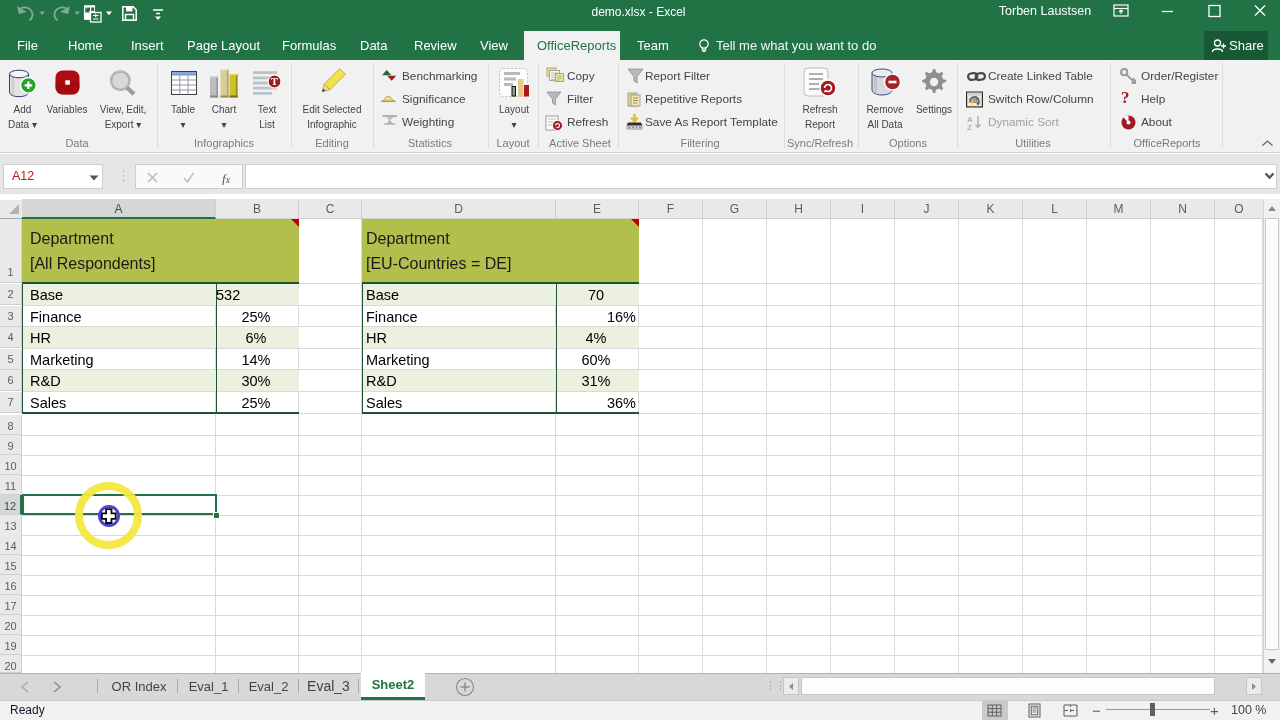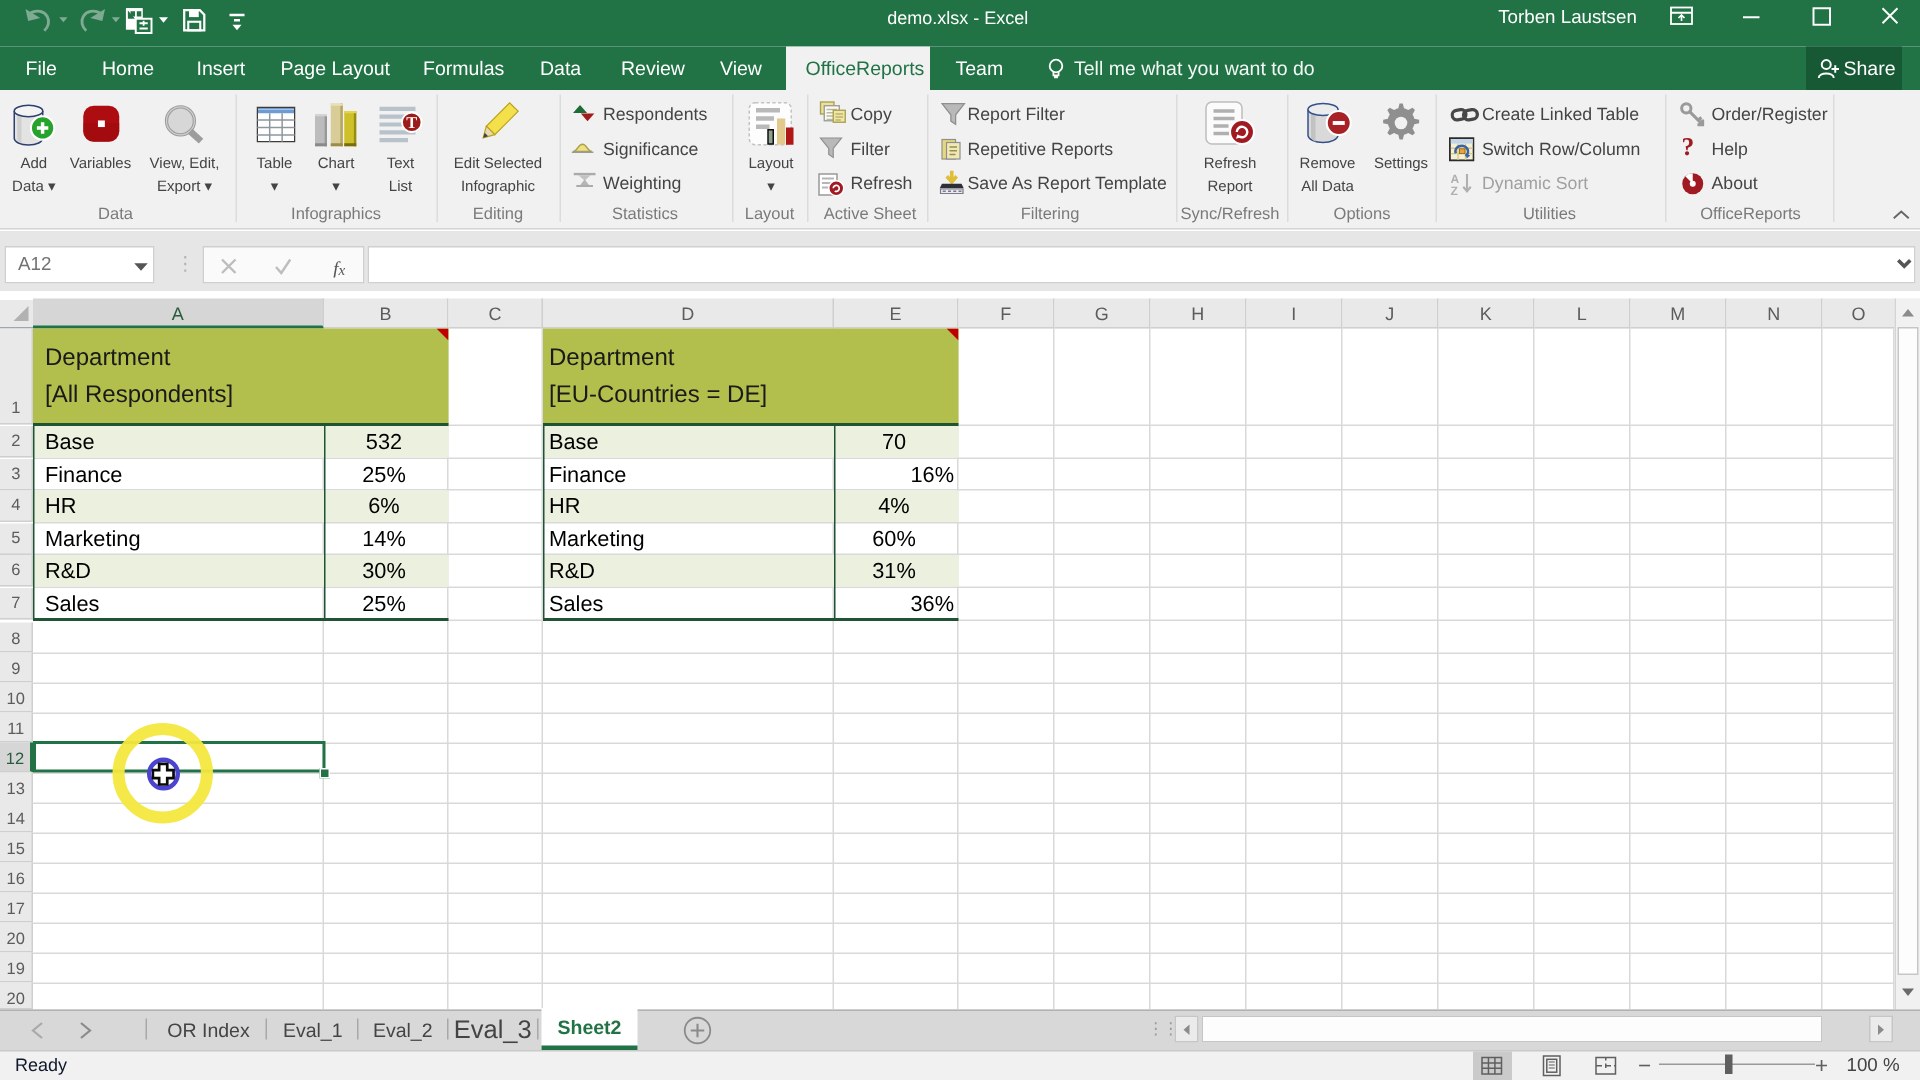--- a/index.html
+++ b/index.html
@@ -176,21 +176,21 @@
   <path d="M13,24 h8 l-4,7 z" fill="#e8d9b0" stroke="#b9a41e" stroke-width="0.8"></path>
   <path d="M15.4,27.9 l3.2,0 l-1.6,3.1 z" fill="#444"></path>
  </g>
 </svg>
 <div class="blab" style="left:292px;top:102px;width:80px">Edit Selected<br>Infographic</div>
 
 <svg class="abs" style="left:382px;top:70px" width="15" height="11" viewBox="0 0 15 11">
  <path d="M0,5.3 L4.7,0 L9.4,5.3 z" fill="#1d6b35"></path>
     <path d="M5.2,5.7 L14.2,5.7 L9.7,10.8 z" fill="#a31a1a"></path>
 </svg>
-<div class="slab" style="left:402px;top:69px">Respondents</div>
+<div class="slab" style="left:402px;top:69px">Benchmarking</div>
 <svg class="abs" style="left:381px;top:95px" width="15" height="8" viewBox="0 0 15 8">
  <path d="M1,6 c3,0 3.3,-4.8 6.3,-4.8 s3.3,4.8 6.3,4.8 z" fill="#efe182" stroke="#ada04a" stroke-width="1"></path>
  <path d="M0,6.5 h14.6" stroke="#9a9a9a" stroke-width="1.1"></path>
 </svg>
 <div class="slab" style="left:402px;top:92px">Significance</div>
 <svg class="abs" style="left:382px;top:115px" width="16" height="10" viewBox="0 0 16 10">
  <path d="M0.5,1 h14.5" stroke="#ababab" stroke-width="1.8"></path>
  <path d="M3.6,1.8 L11.9,1.8 L7.75,5.4 z" fill="#c2c2c2"></path>
  <path d="M7.75,4.5 L4.6,8.6 L10.9,8.6 z" fill="#b5b5b5"></path>
  <path d="M2.2,9 h11.1" stroke="#ababab" stroke-width="1.4"></path>
@@ -304,21 +304,21 @@
 <div class="slab" style="left:1141px;top:92px">Help</div>
 <svg class="abs" style="left:1120px;top:114px" width="17" height="17" viewBox="0 0 17 17">
  <circle cx="8.5" cy="8.5" r="7" fill="#a11a22"></circle>
  <path d="M8.5,8.5 v-7 a7,7 0 0 0 -5,2 z" fill="#fff"></path>
  <circle cx="8.5" cy="8.5" r="2" fill="#fff"></circle>
 </svg>
 <div class="slab" style="left:1141px;top:115px">About</div>
 
 <div class="abs" style="left:0;top:154px;width:1280px;height:40px;background:#e6e6e6"></div>
 <div class="abs" style="left:3px;top:164px;width:100px;height:25px;background:#fff;border:1px solid #cfcfcf"></div>
-<div class="abs" style="left:12px;top:169px;font-size:12.5px;color:#737373">A12</div>
+<div class="abs" style="left:12px;top:169px;font-size:12.5px;color:#b91c1c">A12</div>
 <svg class="abs" style="left:89px;top:175px" width="10" height="6" viewBox="0 0 10 6">
     <path d="M0.5,0.5 l4.5,5 l4.5,-5 z" fill="#555"></path>
   </svg>
 <div class="abs" style="left:117px;top:168px;color:#b5b5b5;font-size:13px">⋮</div>
 <div class="abs" style="left:135px;top:164px;width:108px;height:25px;background:#fafafa;border:1px solid #cfcfcf"></div>
 <svg class="abs" style="left:146px;top:171px" width="100" height="14" viewBox="0 0 100 14">
  <path d="M2,2 l9,9 M11,2 l-9,9" stroke="#bdbdbd" stroke-width="1.6"></path>
  <path d="M38,7 l3.5,4 l6,-9" stroke="#bdbdbd" stroke-width="1.6" fill="none"></path>
  <text x="76" y="12" font-size="13" font-style="italic" font-family="Liberation Serif" fill="#555">f<tspan font-size="10" dy="0">x</tspan></text>
 </svg>
@@ -388,21 +388,21 @@
 <div class="abs" style="left:22px;top:370px;width:277px;height:21px;background:#ebf1de"></div>
 <div class="abs" style="left:22px;top:412px;width:277px;height:2px;background:#1e5434"></div>
 <div class="abs" style="left:22px;top:284px;width:1px;height:128px;background:#1e5434"></div>
 <div class="abs" style="left:216px;top:284px;width:1px;height:128px;background:#1e5434"></div>
 <div class="cell" style="left:30px;top:287px">Base</div>
 <div class="cell" style="left:30px;top:309px">Finance</div>
 <div class="cell" style="left:30px;top:330px">HR</div>
 <div class="cell" style="left:30px;top:352px">Marketing</div>
 <div class="cell" style="left:30px;top:373px">R&amp;D</div>
 <div class="cell" style="left:30px;top:395px">Sales</div>
-<div class="cell" style="left:216px;top:287px;width:80px;text-align:center">532</div>
+<div class="cell" style="left:216px;top:287px;width:80px;">532</div>
 <div class="cell" style="left:216px;top:309px;width:80px;text-align:center">25%</div>
 <div class="cell" style="left:216px;top:330px;width:80px;text-align:center">6%</div>
 <div class="cell" style="left:216px;top:352px;width:80px;text-align:center">14%</div>
 <div class="cell" style="left:216px;top:373px;width:80px;text-align:center">30%</div>
 <div class="cell" style="left:216px;top:395px;width:80px;text-align:center">25%</div>
 
 <div class="abs" style="left:362px;top:219px;width:277px;height:64px;background:#b2bf4c"></div>
 <div class="abs" style="left:366px;top:226px;font-size:16px;color:#1a1a1a;line-height:25px">Department<br>[EU-Countries = DE]</div>
 <svg class="abs" style="left:631px;top:219px" width="8" height="8" viewBox="0 0 8 8">
     <path d="M0,0 h8 v8 z" fill="#c00000"></path>
@@ -447,21 +447,21 @@
 </svg>
 
 <div class="abs" style="left:0;top:673px;width:1280px;height:27px;background:#d8d8d8;border-top:1px solid #b2b2b2"></div>
 <svg class="abs" style="left:20px;top:681px" width="50" height="12" viewBox="0 0 50 12">
     <path d="M8,1 L2,6 l6,5" fill="none" stroke="#a9a9a9" stroke-width="1.5"></path>
     <path d="M34,1 l6,5 l-6,5" fill="none" stroke="#8b8b8b" stroke-width="1.5"></path>
   </svg>
 <div class="abs" style="left:100px;top:674px;width:78px;text-align:center;font-size:13px;color:#444;line-height:25px">OR Index</div>
 <div class="abs" style="left:179px;top:674px;width:59px;text-align:center;font-size:13px;color:#444;line-height:25px">Eval_1</div>
 <div class="abs" style="left:239px;top:674px;width:59px;text-align:center;font-size:13px;color:#444;line-height:25px">Eval_2</div>
-<div class="abs" style="left:299px;top:674px;width:59px;text-align:center;font-size:17px;color:#444;line-height:25px">Eval_3</div>
+<div class="abs" style="left:299px;top:674px;width:59px;text-align:center;font-size:14px;color:#444;line-height:25px">Eval_3</div>
 <div class="abs" style="left:97px;top:679px;width:1px;height:14px;background:#a8a8a8"></div>
 <div class="abs" style="left:177px;top:679px;width:1px;height:14px;background:#a8a8a8"></div>
 <div class="abs" style="left:238px;top:679px;width:1px;height:14px;background:#a8a8a8"></div>
 <div class="abs" style="left:298px;top:679px;width:1px;height:14px;background:#a8a8a8"></div>
 <div class="abs" style="left:358px;top:679px;width:1px;height:14px;background:#a8a8a8"></div>
 <div class="abs" style="left:361px;top:672px;width:64px;height:28px;background:#fff;border-bottom:3px solid #217346"></div>
 <div class="abs" style="left:361px;top:674px;width:64px;text-align:center;font-size:13px;font-weight:bold;color:#217346;line-height:22px">Sheet2</div>
 <svg class="abs" style="left:455px;top:677px" width="20" height="20" viewBox="0 0 20 20">
     <circle cx="10" cy="10" r="8.5" fill="none" stroke="#8b8b8b" stroke-width="1.2"></circle>
     <path d="M10,5.5 v9 M5.5,10 h9" stroke="#8b8b8b" stroke-width="1.4"></path>

